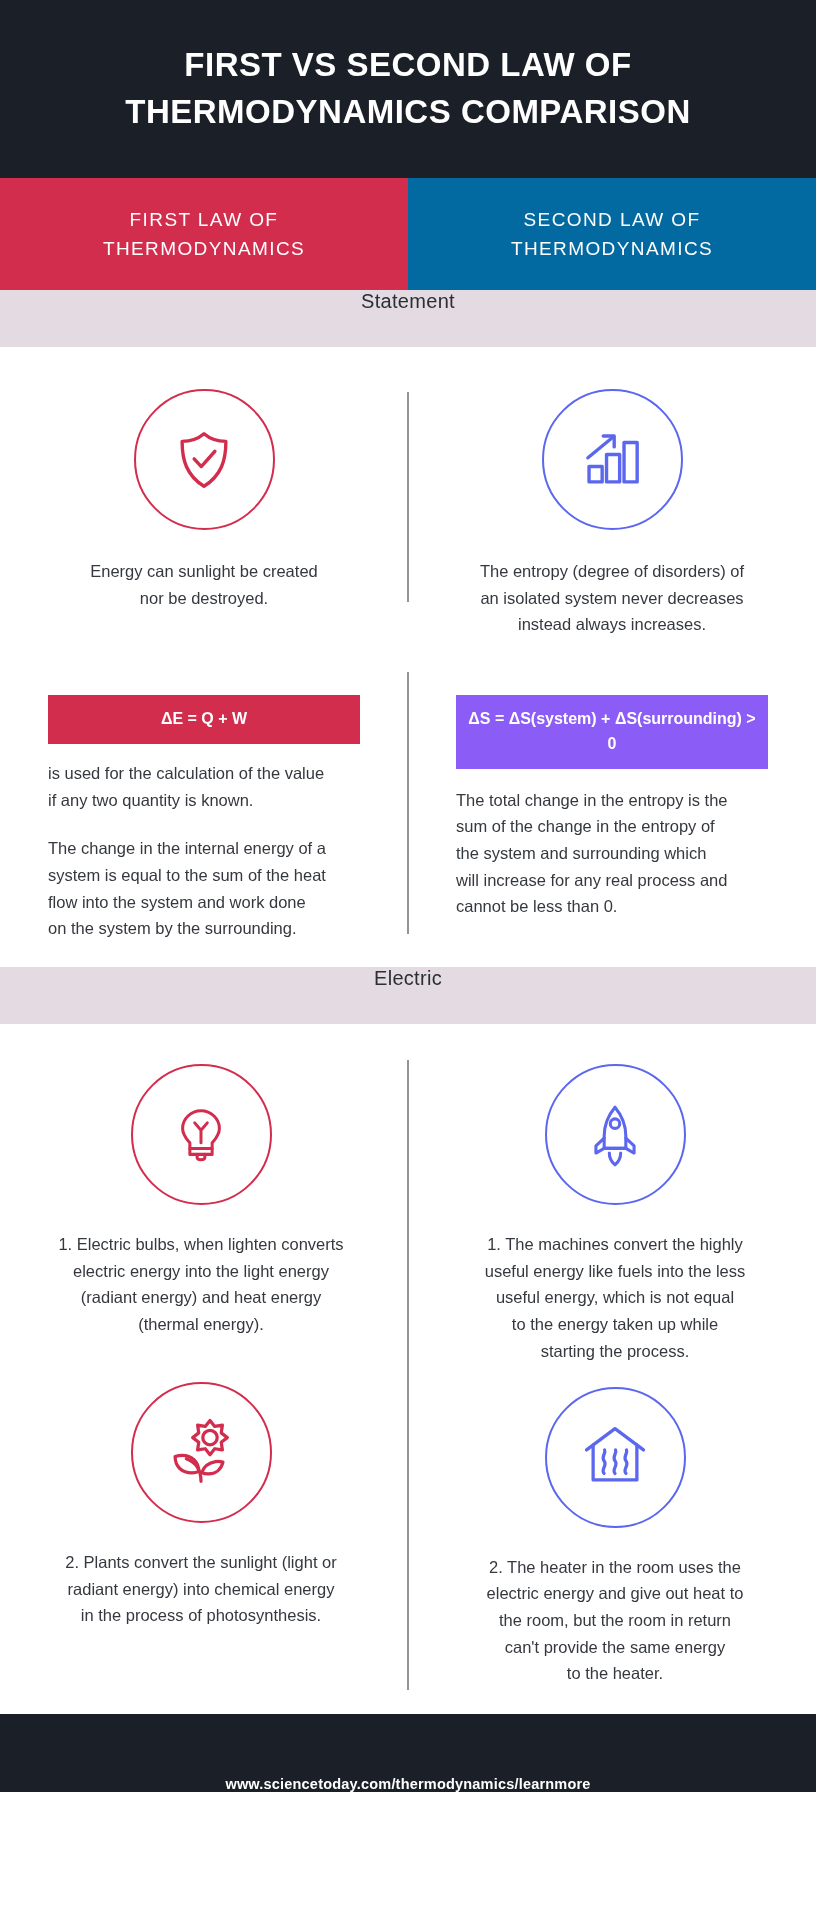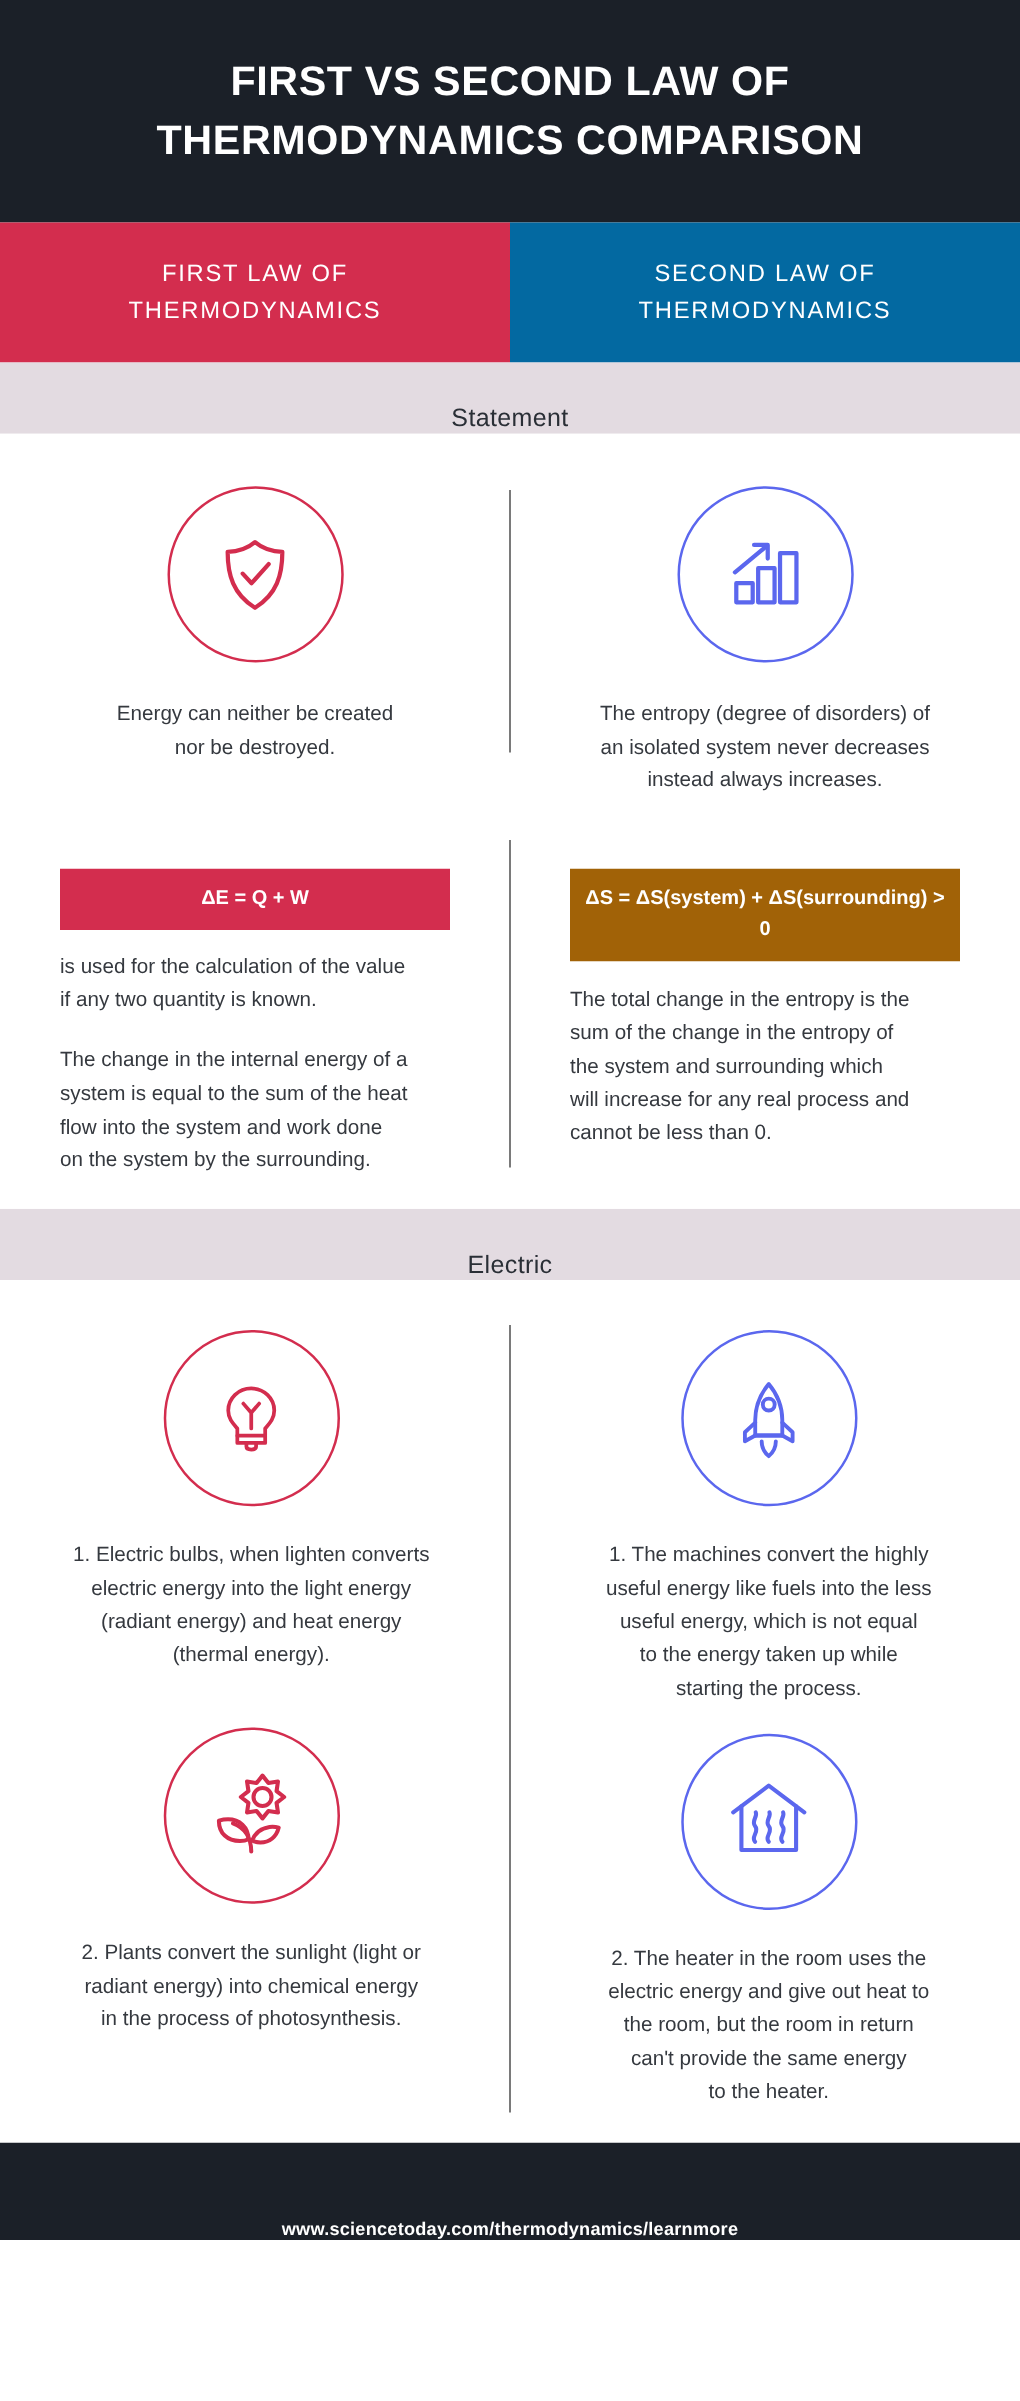--- a/index.html
+++ b/index.html
@@ -45,21 +45,21 @@
     line-height:1.55;
     text-align:center;
     text-transform:uppercase;
     font-weight:400;
   }
 
   
   .band {
     background:#e3dbe1;
     height:57px;
-    display:flex; align-items:flex-end; justify-content:center;
+    display:flex; align-items:flex-start; justify-content:center;
   }
   .band-label {
     color:#2a2f36;
     font-size:20px;
     letter-spacing:0.3px;
   }
 
   
   .section { position:relative; background:#ffffff; }
   .cols { display:flex; position:relative; }
@@ -100,21 +100,21 @@
   .formula {
     color:#ffffff;
     font-size:16px;
     font-weight:bold;
     text-align:center;
     padding:12px 12px;
     line-height:1.55;
     width:100%;
   }
   .formula.red  { background:#d32d4e; }
-  .formula.blue { background:#a16207; }
+  .formula.blue { background:#8b5cf6; }
 
   
   .footer {
     background:#1b2028;
     height:78px;
     display:flex; align-items:flex-end; justify-content:center;
   }
   .footer-text {
     color:#ffffff;
     font-size:14.5px;
@@ -153,21 +153,21 @@
 
       <div class="col">
         <div style="height:42px;"></div>
         <div class="icon-circle red">
           <svg width="70" height="70" viewBox="0 0 64 64" fill="none" stroke="#d32d4e" stroke-width="3.1" stroke-linecap="round" stroke-linejoin="round" aria-hidden="true">
             <path d="M32 8 C25 14 16 15 12 15 C12 32 16 46 32 56 C48 46 52 32 52 15 C48 15 39 14 32 8 Z"></path>
             <path d="M23 31 L29.5 38 L42 24"></path>
           </svg>
         </div>
         <div style="height:28px;"></div>
-        <div class="body-text">Energy can neither be created
+        <div class="body-text">Energy can sunlight be created
 nor be destroyed.</div>
       </div>
 
       <div class="col">
         <div style="height:42px;"></div>
         <div class="icon-circle blue">
           <svg width="70" height="70" viewBox="0 0 64 64" fill="none" stroke="#5b67ee" stroke-width="3.1" stroke-linecap="round" stroke-linejoin="round" aria-hidden="true">
             <rect x="11" y="38" width="12" height="14"></rect>
             <rect x="27" y="27" width="12" height="25"></rect>
             <rect x="43" y="16" width="12" height="36"></rect>

